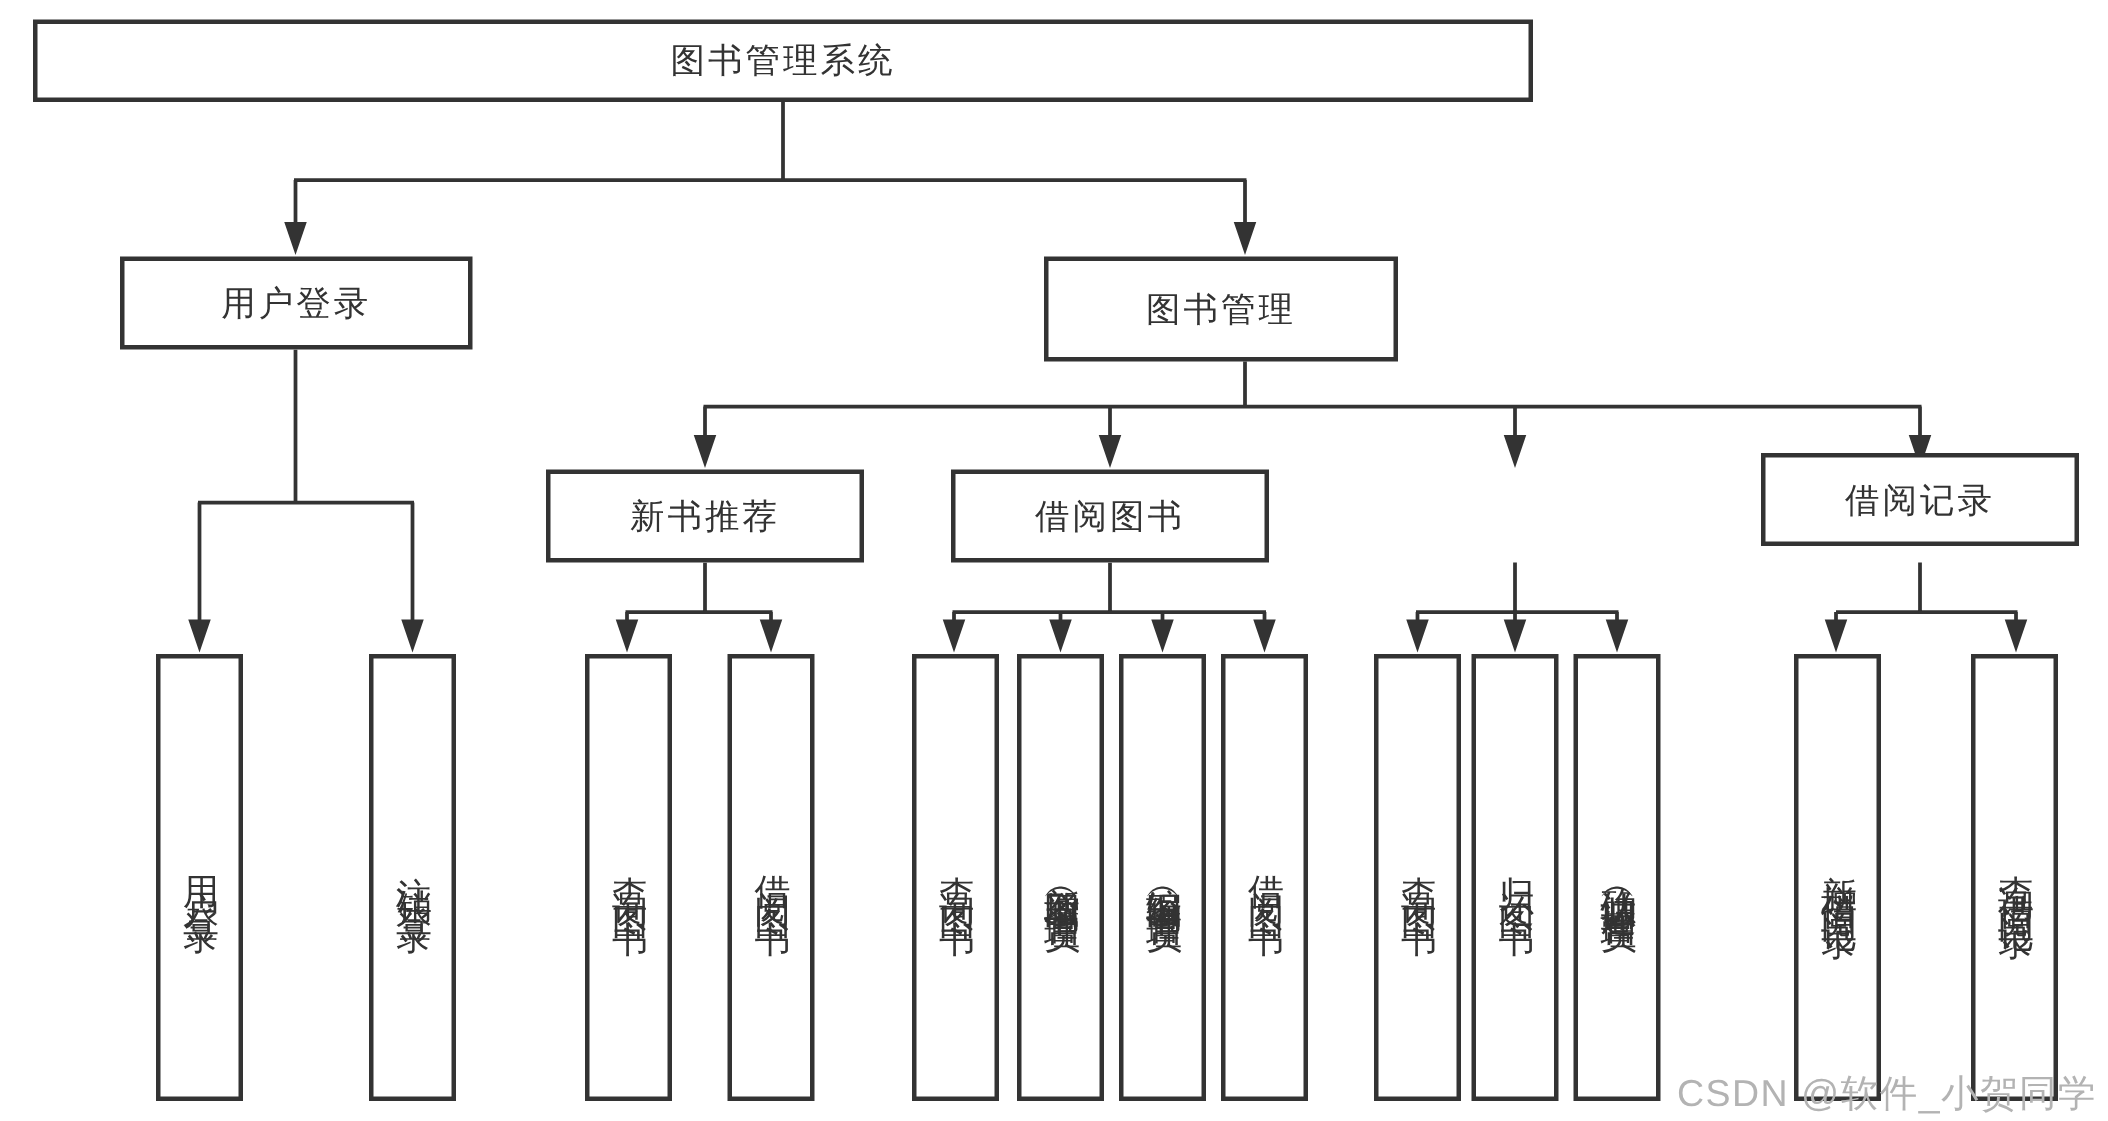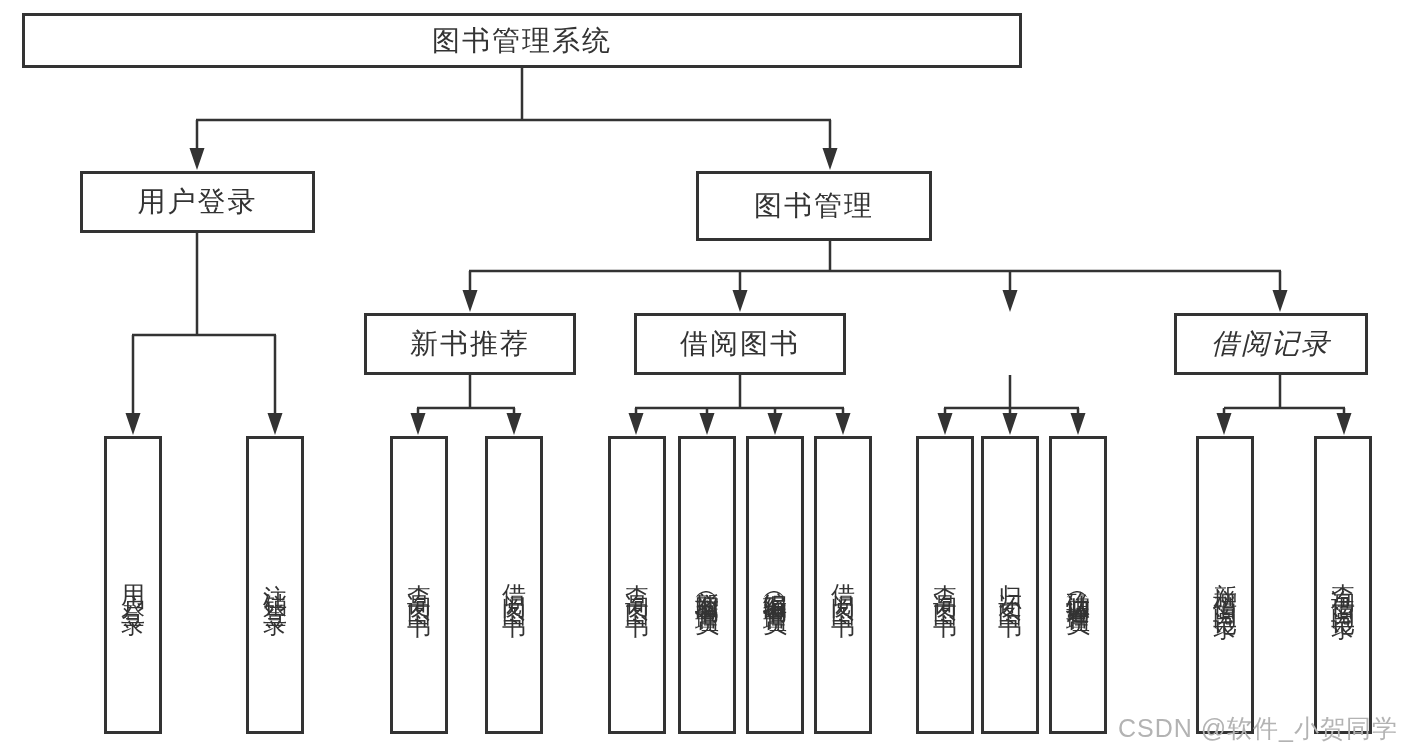--- a/index.html
+++ b/index.html
@@ -8,21 +8,21 @@
     width:1405px;height:747px;
     background:#ffffff;
     font-family:"Liberation Sans","DejaVu Sans",sans-serif;
     overflow:hidden;
   }
   .connectors{position:absolute;left:0;top:0;width:1405px;height:747px;}
   .hbox{
     position:absolute;box-sizing:border-box;
     border:3px solid #333333;background:#ffffff;
     display:flex;align-items:center;justify-content:center;
-    font-size:28px;color:#333333;letter-spacing:2px;
+    font-size:23px;color:#333333;letter-spacing:2px;
     white-space:nowrap;z-index:2;
   }
   .vbox{
     position:absolute;box-sizing:border-box;
     border:3px solid #333333;background:#ffffff;
     display:flex;align-items:center;justify-content:center;
     font-size:24px;color:#333333;z-index:2;
   }
   .vbox span{
     writing-mode:vertical-rl;text-orientation:mixed;
@@ -89,21 +89,21 @@
     "></path>
   </svg>
 
   <div class="hbox" style="left:22px;top:13px;width:1000px;height:55px;">图书管理系统</div>
 
   <div class="hbox" style="left:80px;top:171px;width:235px;height:62px;">用户登录</div>
   <div class="hbox" style="left:696px;top:171px;width:236px;height:70px;">图书管理</div>
 
   <div class="hbox" style="left:364px;top:313px;width:212px;height:62px;">新书推荐</div>
   <div class="hbox" style="left:634px;top:313px;width:212px;height:62px;">借阅图书</div>
-  <div class="hbox" style="left:1174px;top:313px;width:194px;height:62px;font-style:italic;">借阅记录</div>
+  <div class="hbox" style="left:1174px;top:302px;width:212px;height:62px;">借阅记录</div>
 
   <div class="vbox" style="left:104px;top:436px;width:58px;height:298px;">
     <span class="sp-wide">用户登录</span>
   </div>
   <div class="vbox" style="left:246px;top:436px;width:58px;height:298px;">
     <span class="sp-wide">注销登录</span>
   </div>
 
   <div class="vbox" style="left:390px;top:436px;width:58px;height:298px;">
     <span class="sp-wide">查询图书</span>

